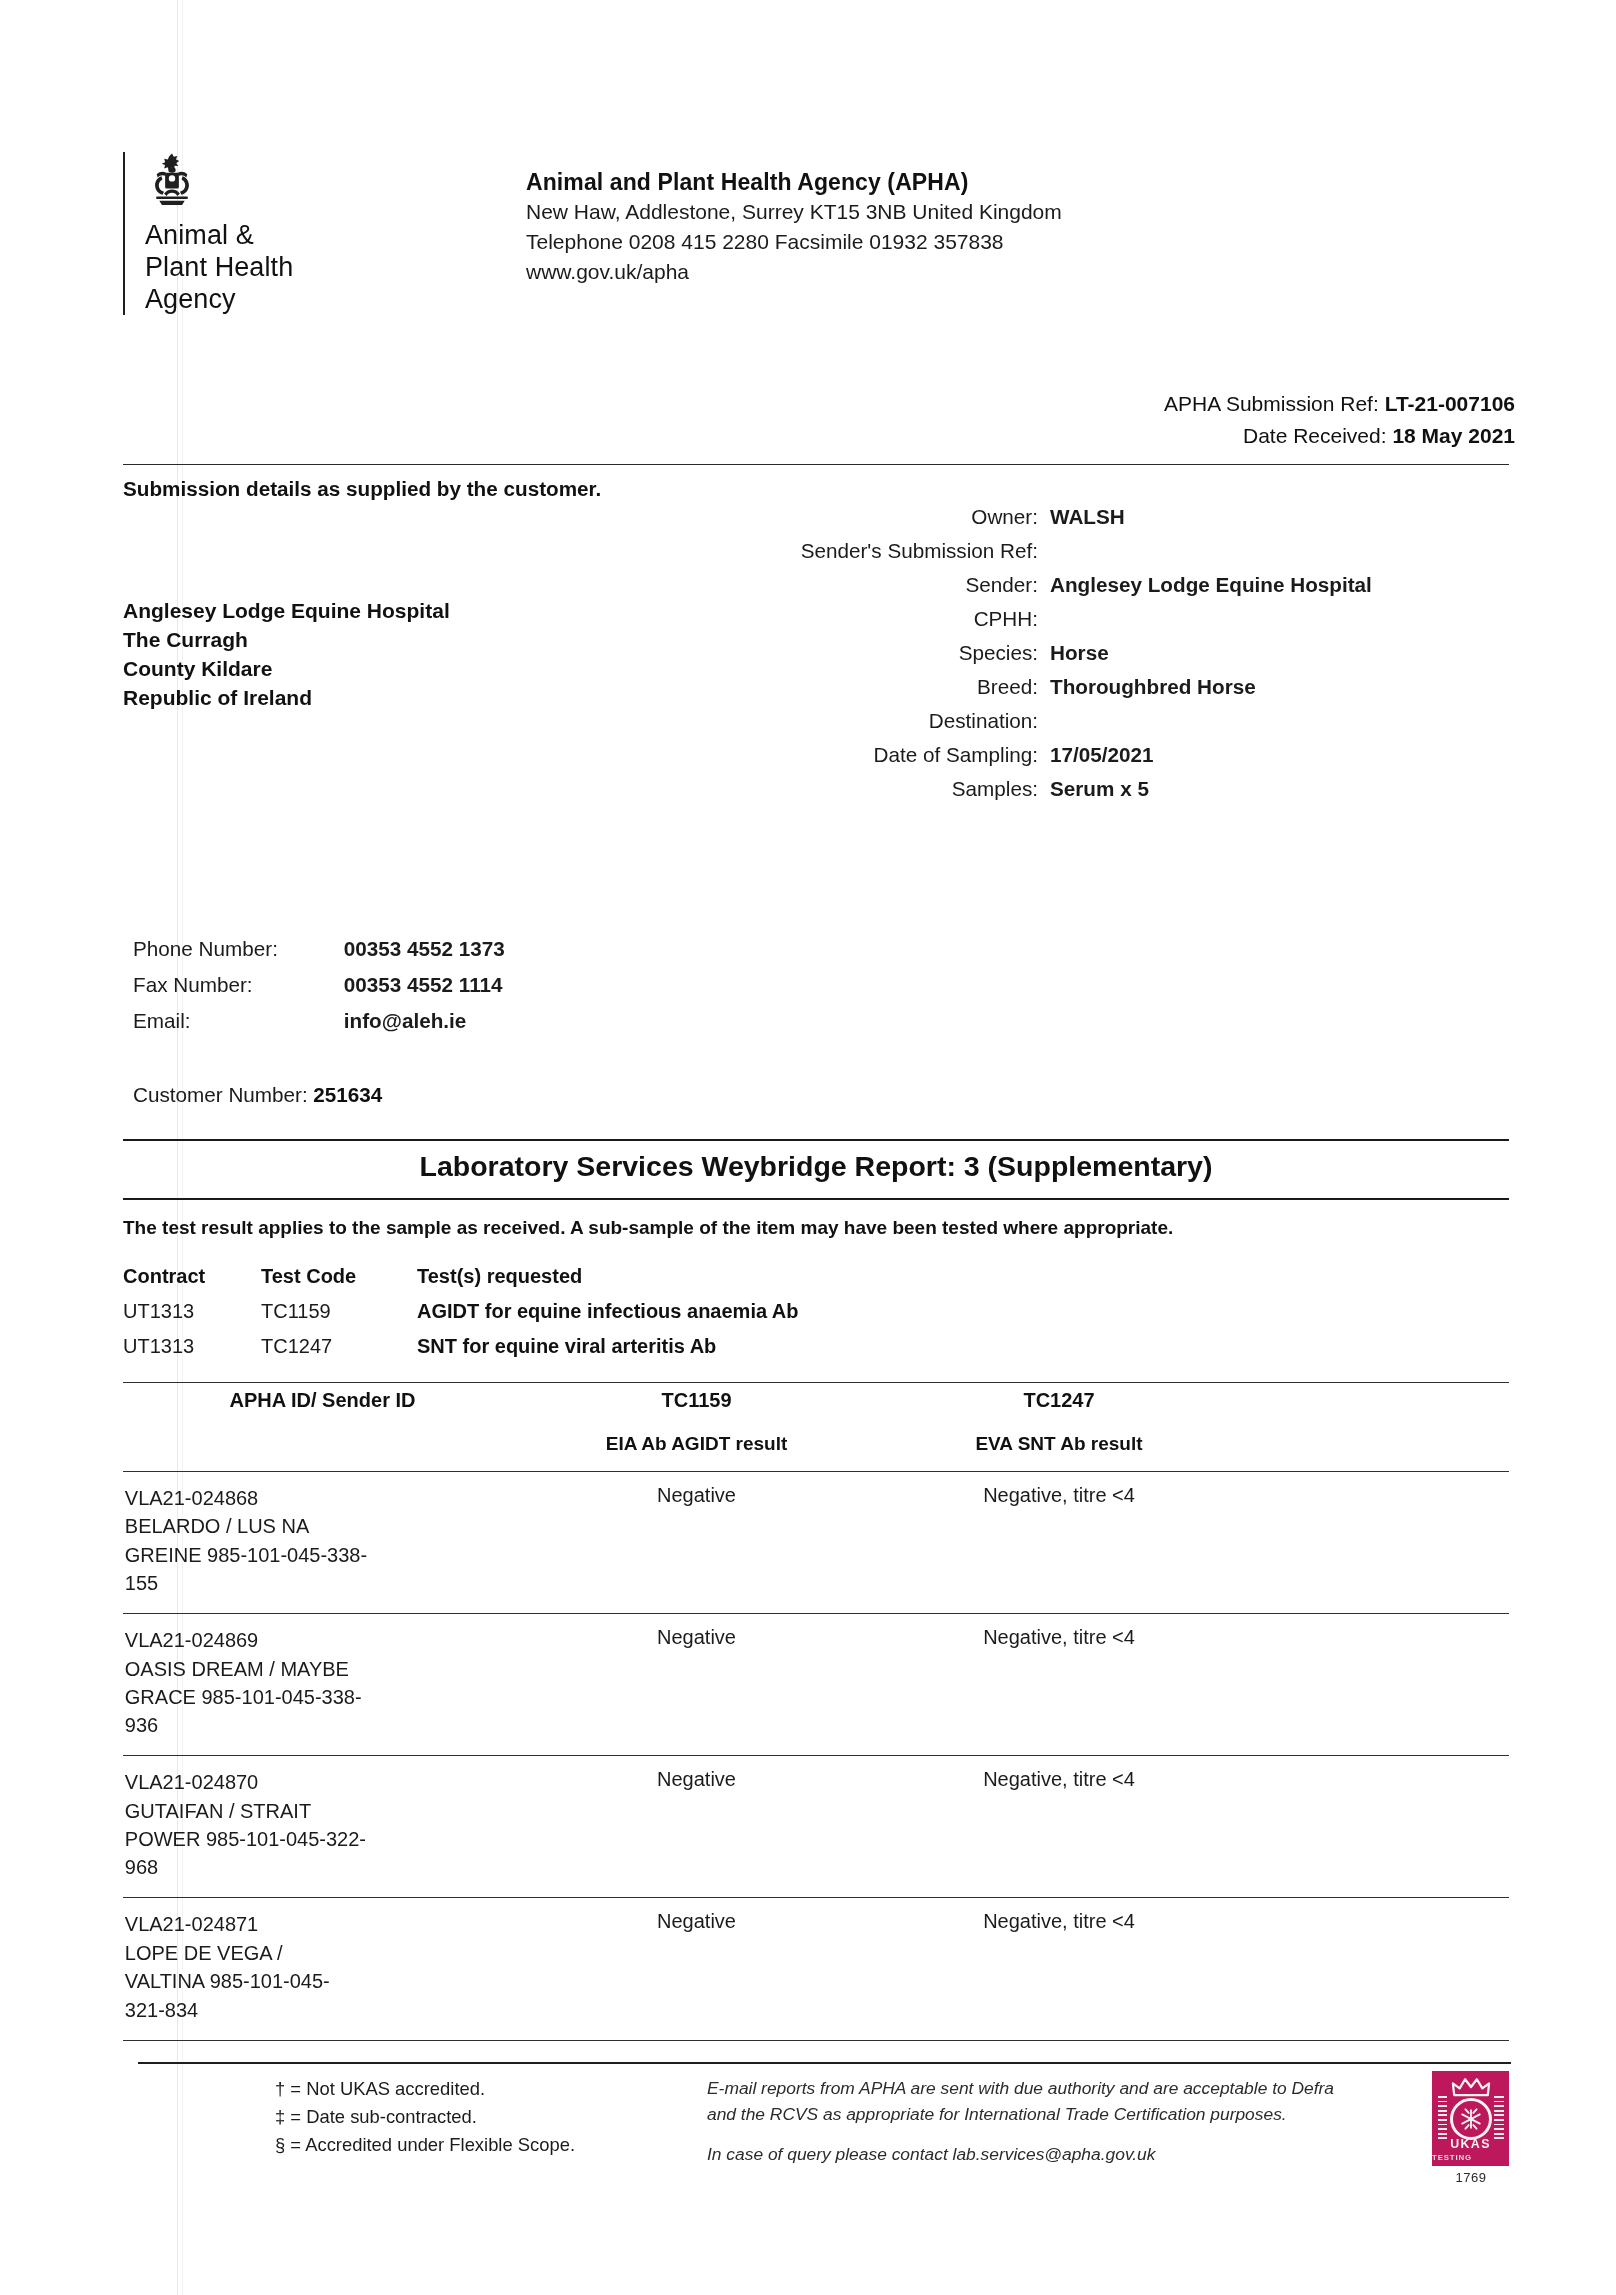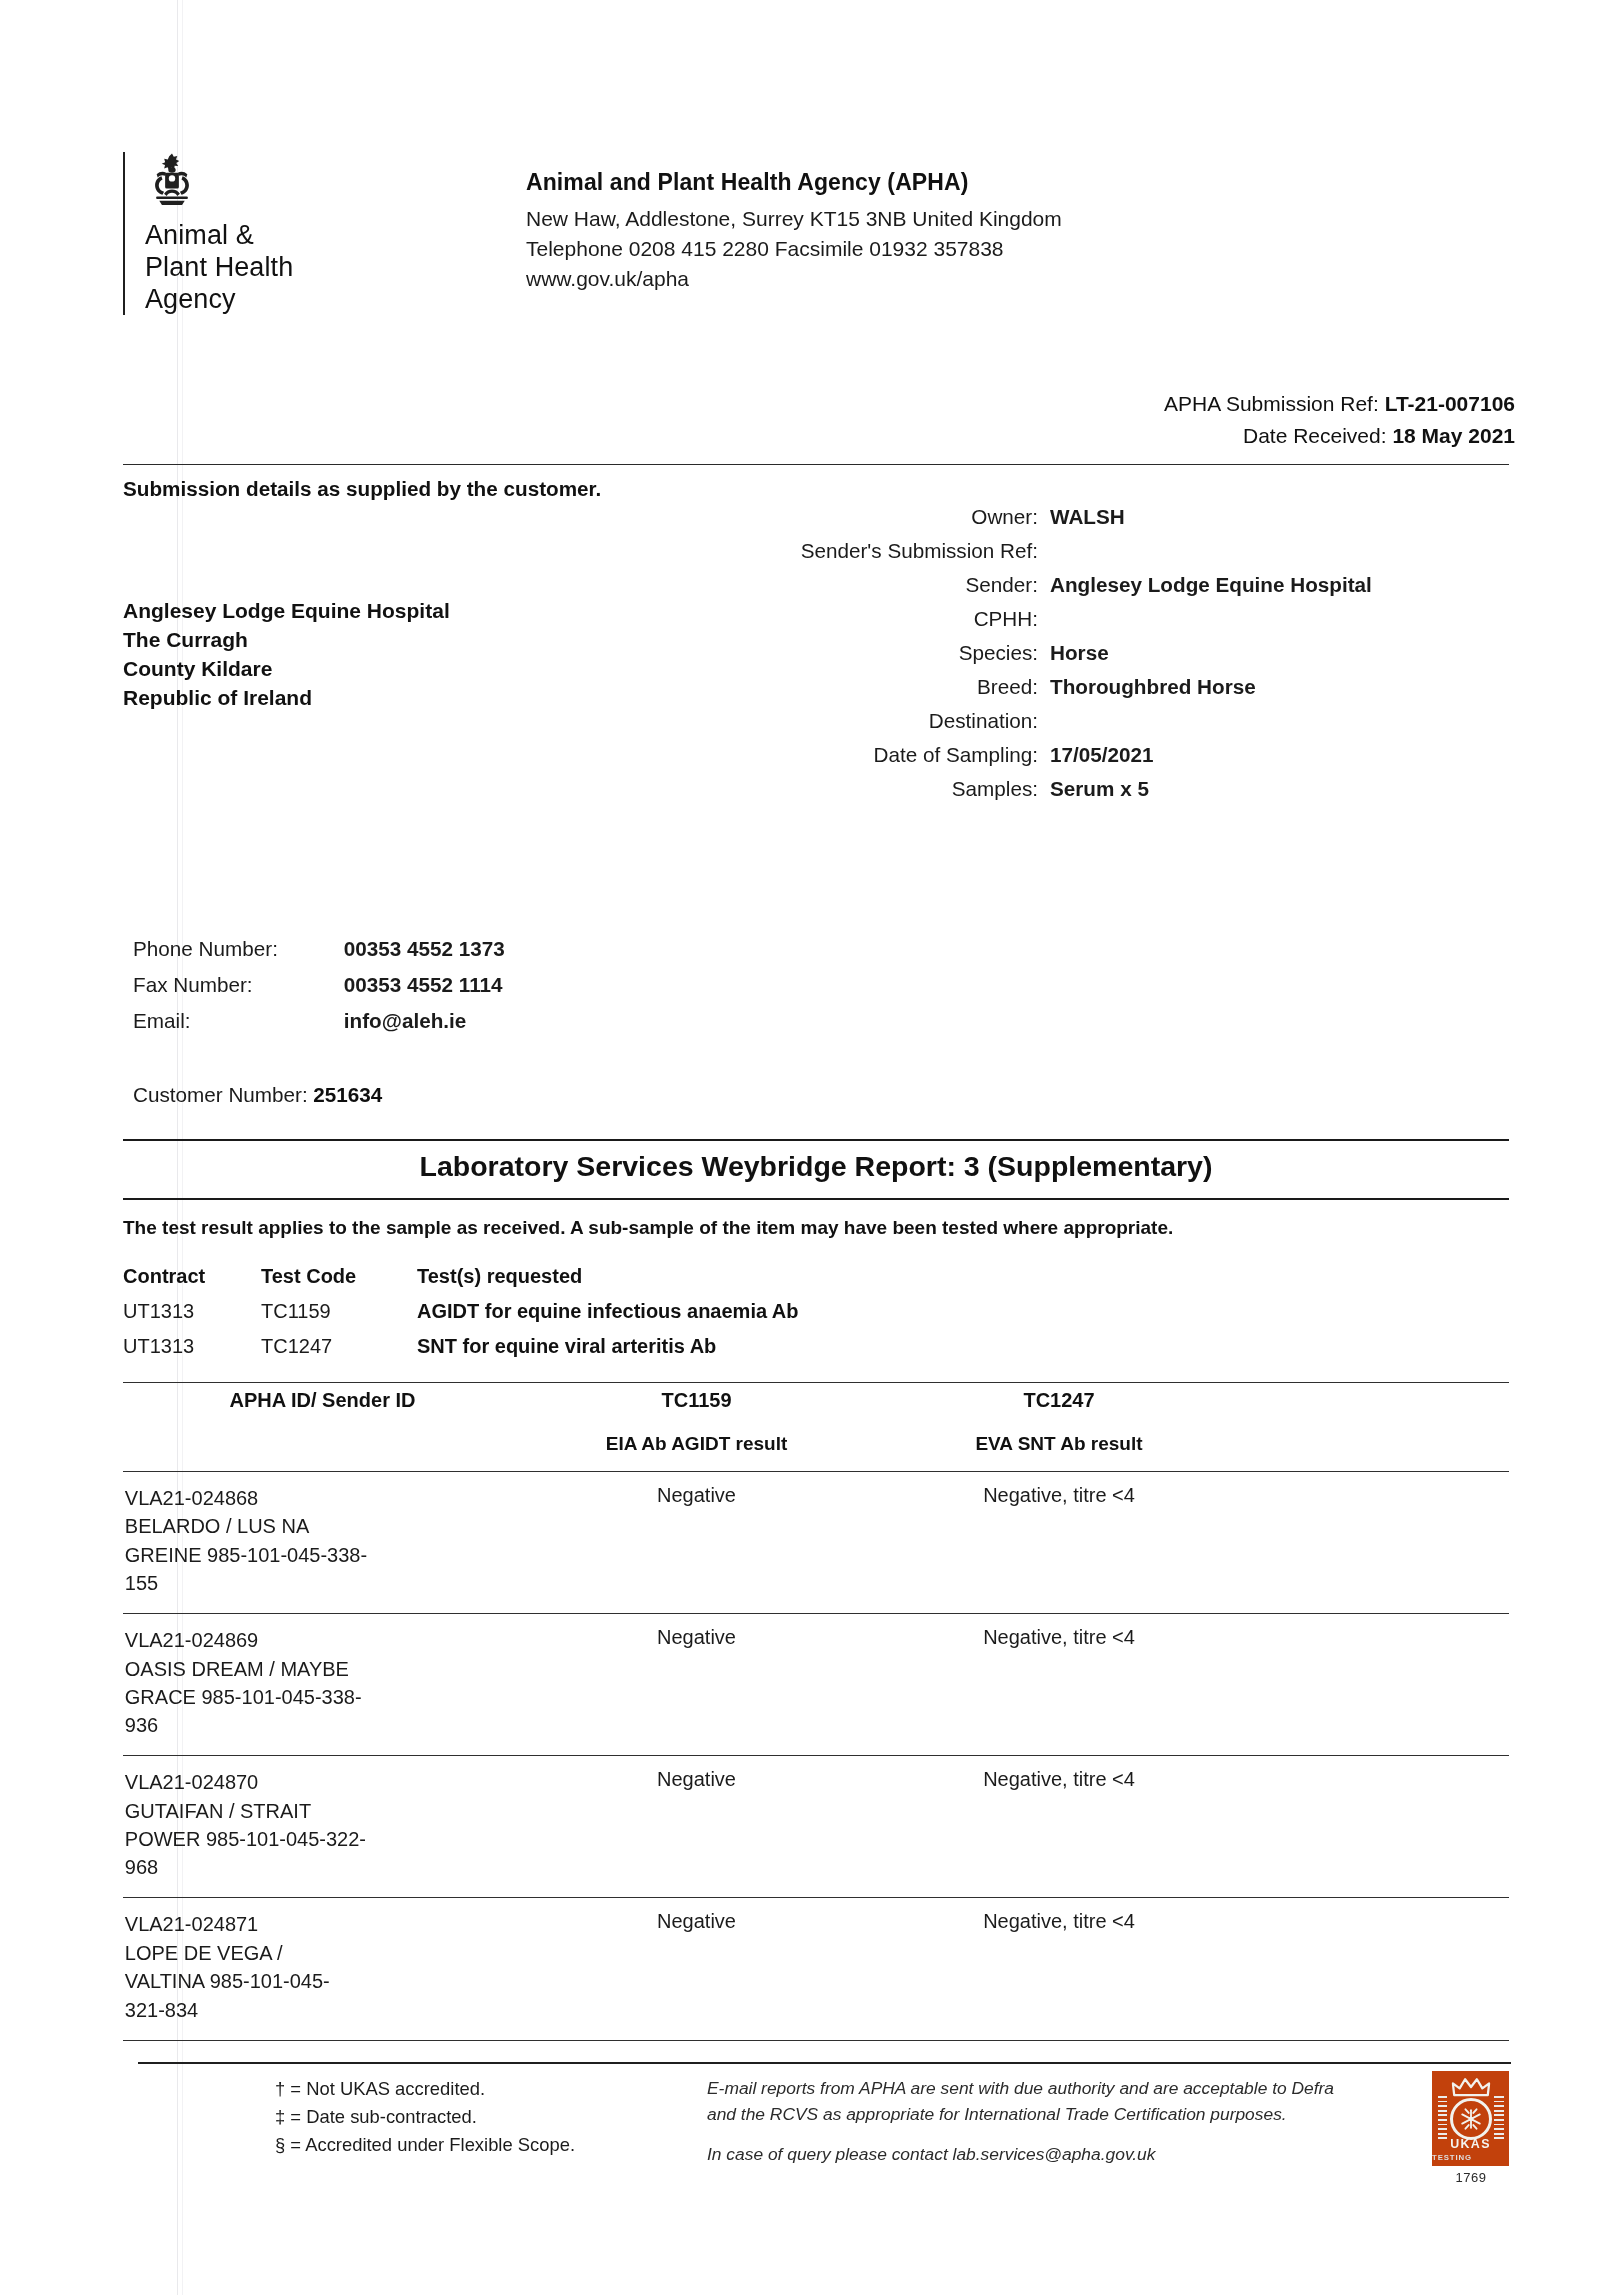--- a/index.html
+++ b/index.html
@@ -66,21 +66,21 @@
   }
   .agency-block {
     margin-left: 60px;
     padding-top: 16.5px;
   }
   .agency-title {
     font-size: 23px;
     font-weight: bold;
     color: #111111;
     letter-spacing: 0.1px;
-    margin-bottom: 8px;
+    margin-bottom: 1px;
   }
   .agency-line {
     font-size: 21px;
     line-height: 1.44;
     color: #1b1b1b;
   }
 
   
   .subref {
     position: absolute;
@@ -283,21 +283,21 @@
   .ukas {
     position: absolute;
     left: 1432px;
     top: 2071px;
     width: 78px;
     text-align: center;
   }
   .ukas-box {
     width: 77px;
     height: 95px;
-    background: #c2410c;
+    background: #be185d;
     position: relative;
     overflow: hidden;
   }
   .ukas-crown {
     position: absolute;
     left: 50%;
     top: 5.5px;
     transform: translateX(-50%);
   }
   .ukas-circle {

